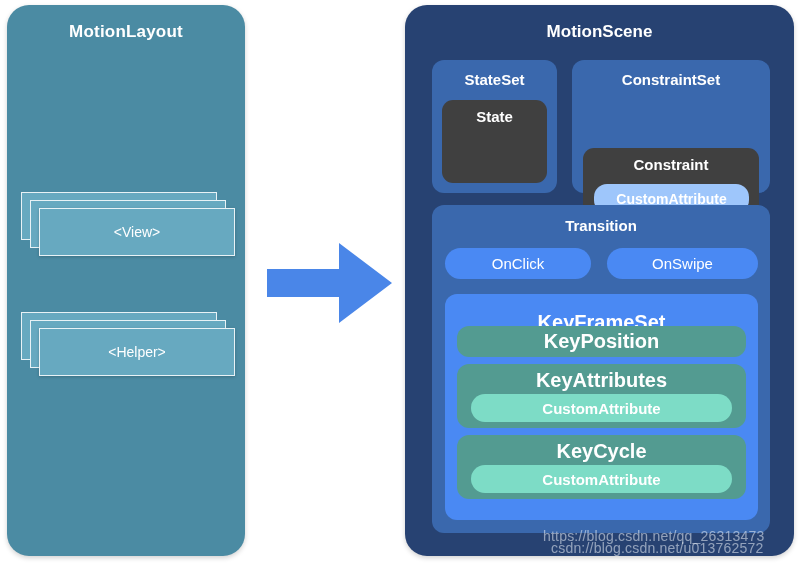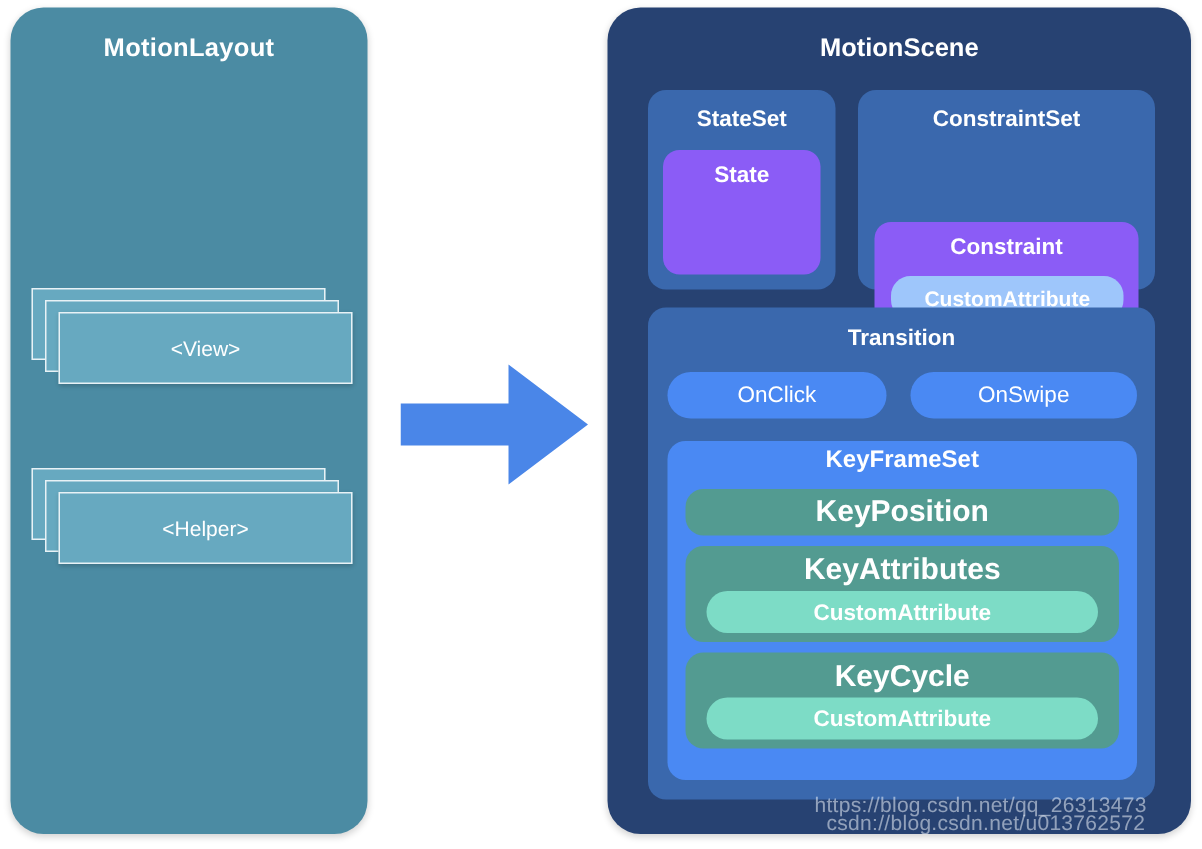--- a/index.html
+++ b/index.html
@@ -140,21 +140,21 @@
   #constraintset { left: 167px; top: 55px; width: 198px; height: 133px; }
   #transition    { left: 27px;  top: 200px; width: 338px; height: 328px; }
 
   #stateset .box-title,
   #constraintset .box-title { margin-top: 11px; }
   #transition .box-title    { margin-top: 12px; font-weight: bold; }
 
   
   .box-l3 {
     position: absolute;
-    background: #8b5cf6;
+    background: #404040;
     border-radius: 11px;
   }
   .box-l3 > .inner-title {
     width: 100%;
     text-align: center;
     color: #ffffff;
     font-size: 15px;
     font-weight: bold;
     margin-top: 8px;
   }
@@ -198,23 +198,23 @@
     top: 89px;
     width: 313px;
     height: 226px;
     background: #4a89f3;
     border-radius: 12px;
   }
   #keyframeset > .inner-title {
     width: 100%;
     text-align: center;
     color: #ffffff;
-    font-size: 16px;
-    font-weight: bold;
-    margin-top: 4px;
+    font-size: 20px;
+    font-weight: bold;
+    margin-top: 17px;
   }
 
   .key-box {
     position: absolute;
     background: #539b91;
     border-radius: 12px;
     left: 12px;
     width: 289px;
   }
   .key-box > .key-title {

